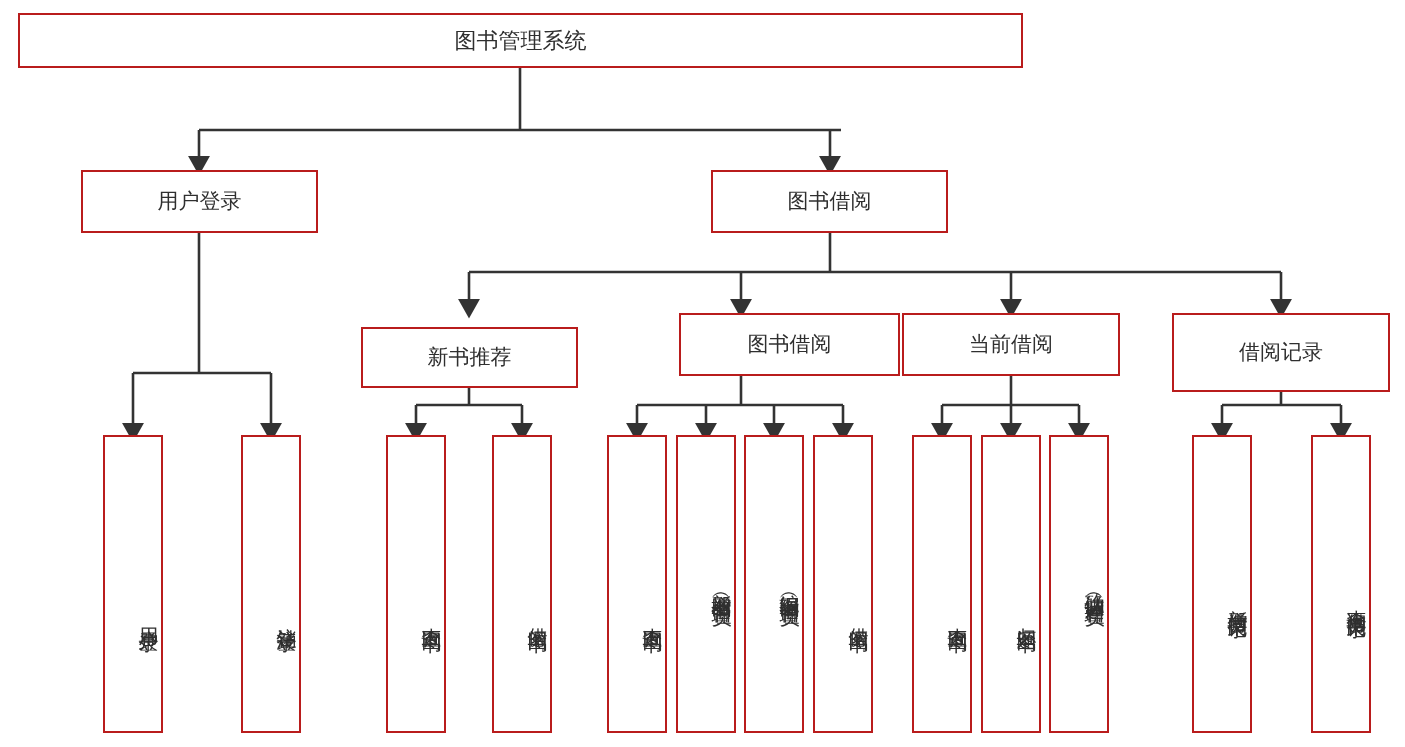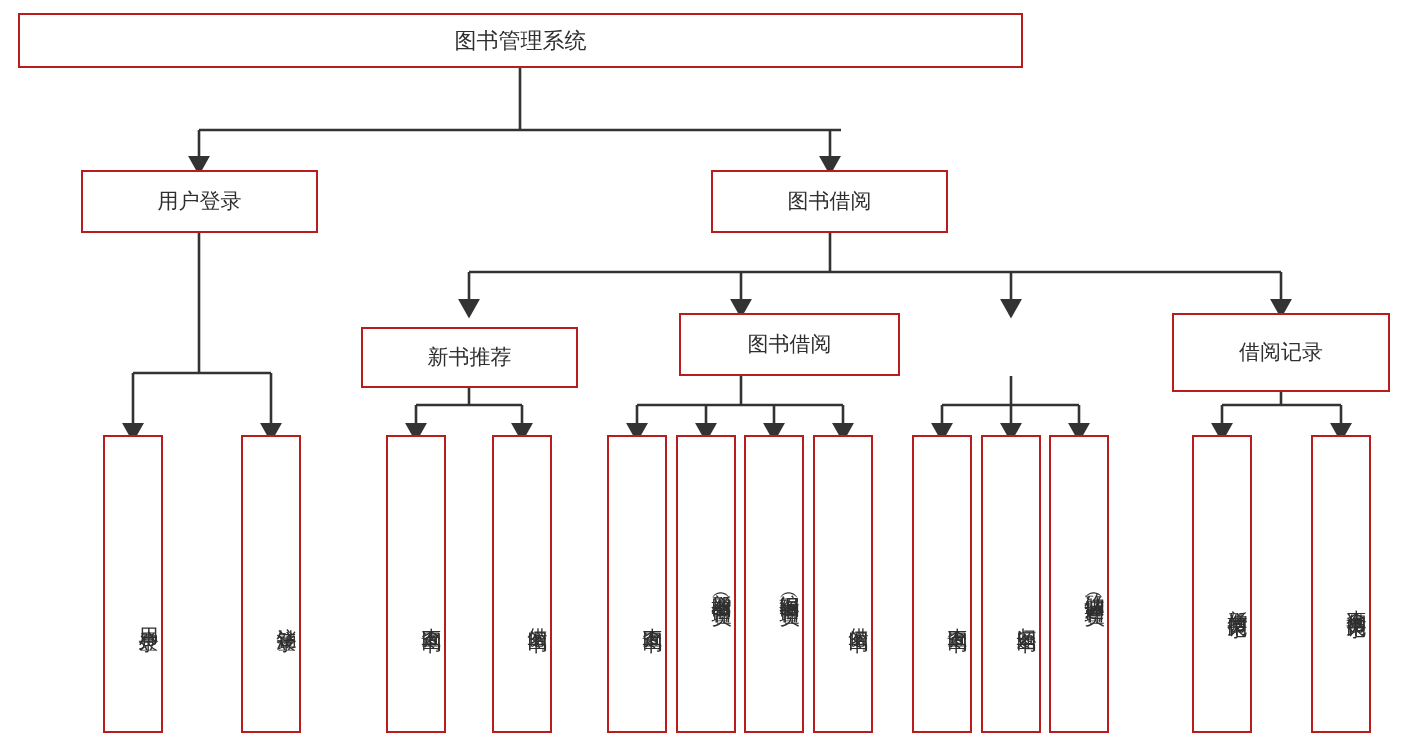--- a/index.html
+++ b/index.html
@@ -128,20 +128,23 @@
   <div class="node horiz" style="left:711px;top:170px;width:237px;height:63px;">
     <span class="label">图书借阅</span>
   </div>
 
   <div class="node horiz" style="left:361px;top:327px;width:217px;height:61px;">
     <span class="label">新书推荐</span>
   </div>
   <div class="node horiz" style="left:631px;top:313px;width:221px;height:63px;margin-left:48px;">
     <span class="label">图书借阅</span>
   </div>
+  <div class="node horiz" style="left:902px;top:313px;width:218px;height:63px;">
+    <span class="label">当前借阅</span>
+  </div>
   <div class="node horiz" style="left:1172px;top:313px;width:218px;height:79px;">
     <span class="label">借阅记录</span>
   </div>
 
   <div class="node vert" style="left:103px;top:435px;width:60px;height:298px;padding-top:64px;">
     <span class="label">用户登录</span>
   </div>
   <div class="node vert" style="left:241px;top:435px;width:60px;height:298px;padding-top:64px;">
     <span class="label">注销登录</span>
   </div>

